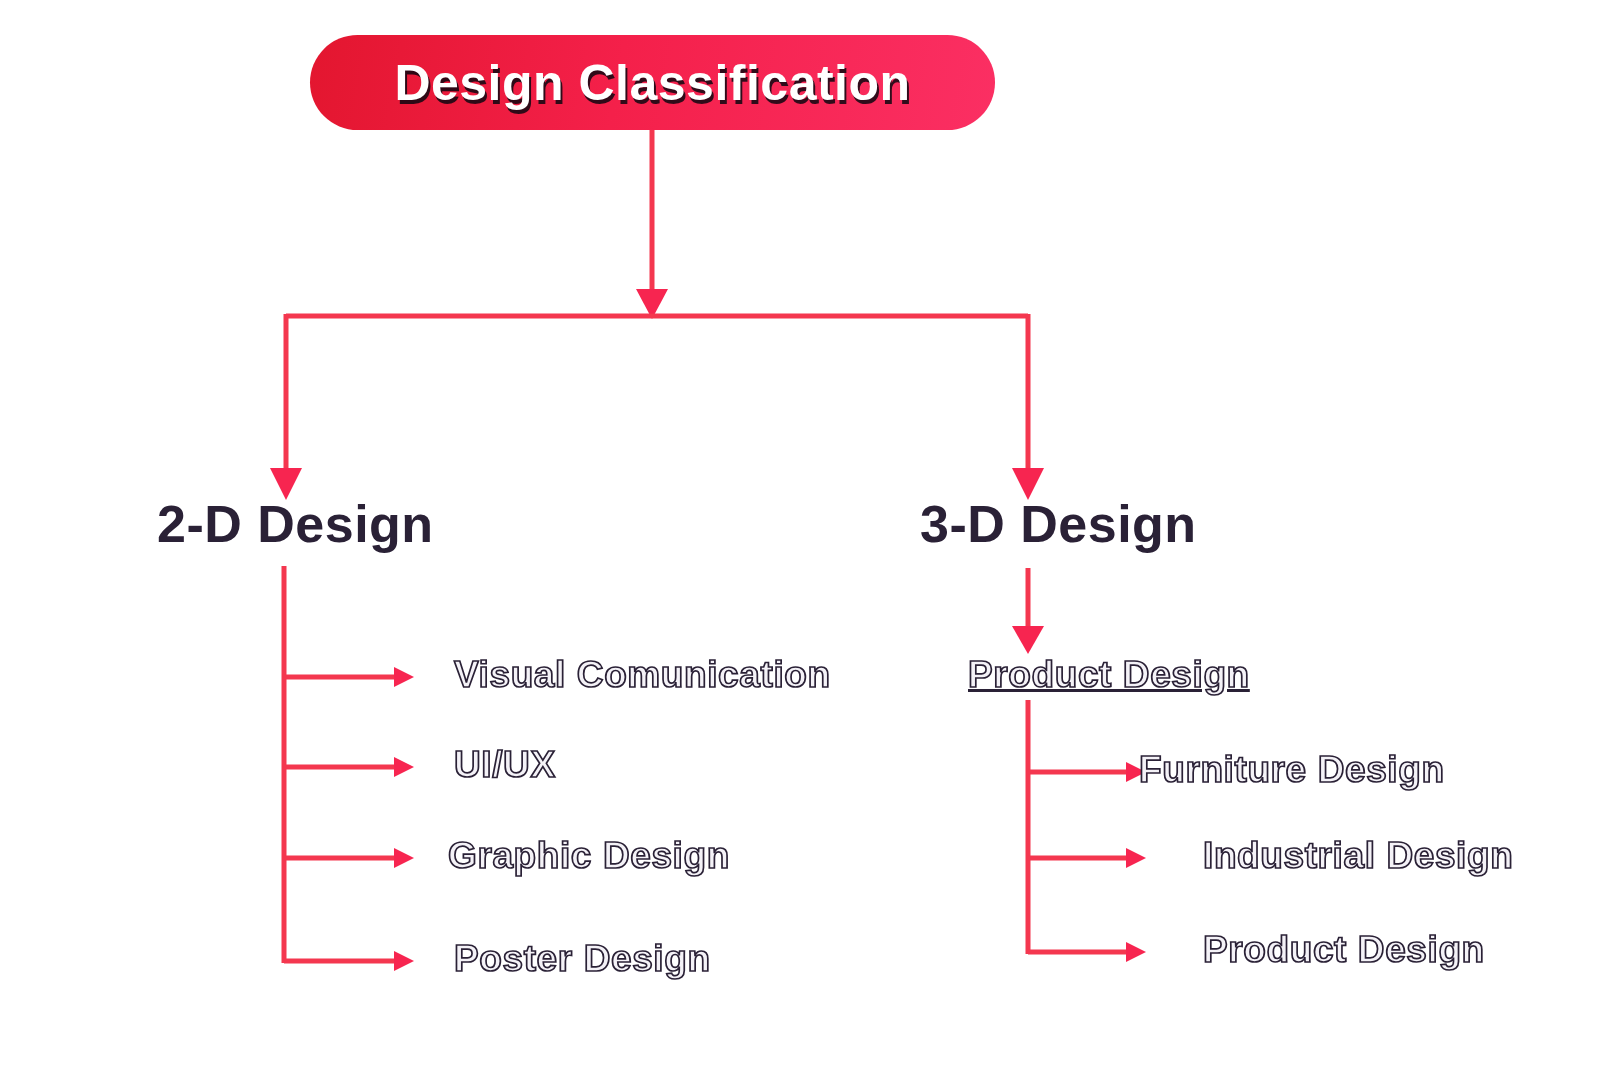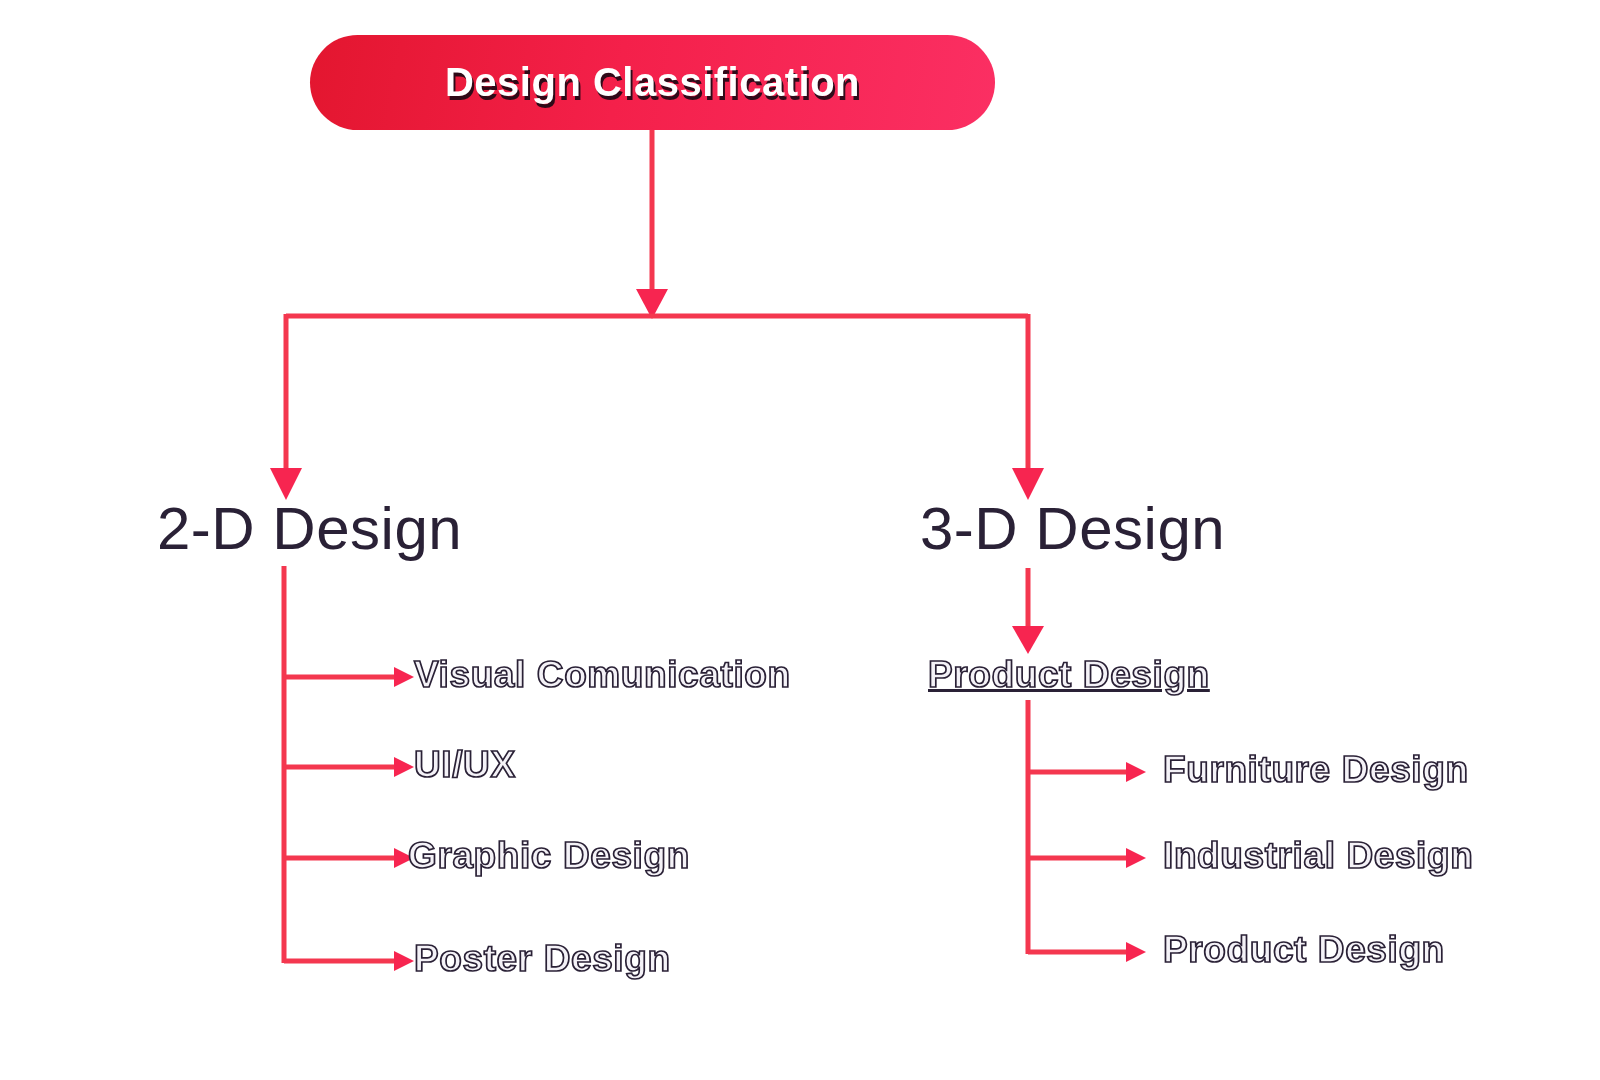--- a/index.html
+++ b/index.html
@@ -20,52 +20,53 @@
     position: absolute;
     left: 310px; top: 35px;
     width: 685px; height: 95px;
     border-radius: 48px;
     background: linear-gradient(100deg, #e3162f 0%, #f4204a 45%, #fb2f63 100%);
     display: flex;
     align-items: center;
     justify-content: center;
   }
   .pill-text {
-    font-size: 40px;
+    font-size: 50px;
     font-weight: 800;
     color: #ffffff;
     letter-spacing: 0.5px;
     text-shadow: 2px 4px 0 rgba(13, 7, 16, 0.85);
     white-space: nowrap;
   }
   .heading {
     position: absolute;
-    font-size: 60px;
-    font-weight: 400;
+    font-size: 52px;
+    font-weight: 700;
     color: #2a2136;
     letter-spacing: 0.5px;
     white-space: nowrap;
   }
   .h-2d { left: 157px; top: 494px; }
   .h-3d { left: 920px; top: 494px; text-align: right; }
   .leaf {
     position: absolute;
     font-size: 37px;
     font-weight: 700;
     letter-spacing: 0.6px;
     color: #f4f2f7;
     -webkit-text-stroke: 1.7px #2a2136;
     white-space: nowrap;
+    margin-left: 40px;
   }
   .leaf-visual     { left: 414px;  top: 654px; }
   .leaf-uiux       { left: 414px;  top: 744px; }
   .leaf-graphic    { left: 408px;  top: 835px; }
   .leaf-poster     { left: 414px;  top: 938px; text-align: center; }
   .leaf-product    { left: 928px;  top: 654px; text-decoration: underline; }
-  .leaf-furniture  { left: 1163px; top: 749px; }
+  .leaf-furniture  { left: 1099px; top: 749px; }
   .leaf-industrial { left: 1163px; top: 835px; text-align: center; }
   .leaf-consumer   { left: 1163px; top: 929px; }
   .cline { stroke: #f4374f; stroke-width: 5; fill: none; }
   .chead { fill: #f72550; stroke: none; }
 </style>
 </head>
 <body>
 
 <div class="canvas">
 

